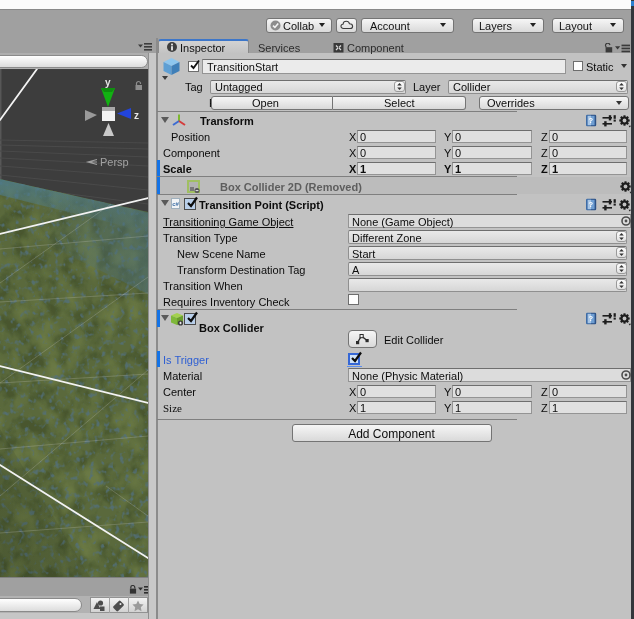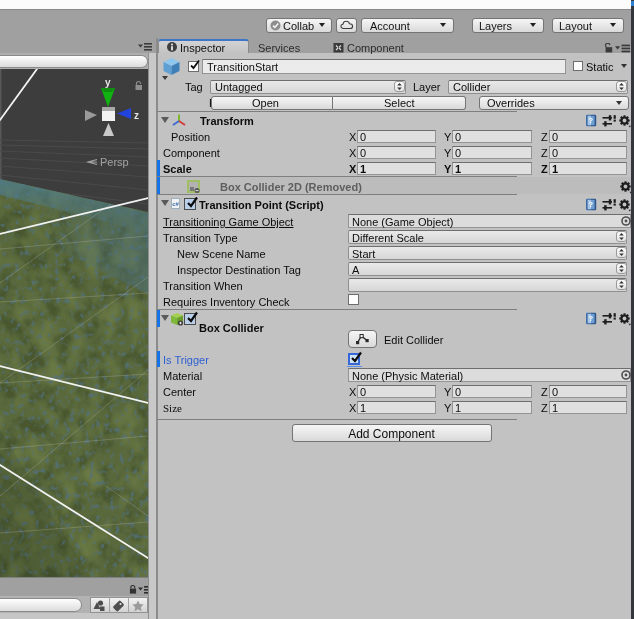--- a/index.html
+++ b/index.html
@@ -417,37 +417,37 @@
     <div class="lbl" style="left:163px;top:216px;text-decoration:underline;">Transitioning Game Object</div>
     <div class="fld" style="left:348px;top:214px;width:283px;height:13.5px;background:#dcdcdc;"></div>
     <div class="lbl" style="left:352px;top:215.5px;">None (Game Object)</div>
     <svg class="abs" style="left:621px;top:215.5px;" width="10" height="10" viewBox="0 0 10 10">
       <circle cx="5" cy="5" r="4" fill="none" stroke="#4e4e4e" stroke-width="1.6"></circle>
       <circle cx="5" cy="5" r="1.4" fill="#4e4e4e"></circle>
     </svg>
 
     <div class="lbl" style="left:163px;top:232px;">Transition Type</div>
     <div class="dd" style="left:348px;top:230px;width:279px;height:13.5px;"></div>
-    <div class="lbl" style="left:352px;top:231.5px;">Different Scale</div>
+    <div class="lbl" style="left:352px;top:231.5px;">Different Zone</div>
     <div class="abs" style="left:615.5px;top:230.5px;width:11px;height:11.5px;background:linear-gradient(#fdfdfd,#e2e2e2);border:1px solid #9a9a9a;border-radius:3px;box-sizing:border-box;"></div>
       <svg class="abs" style="left:618.5px;top:232.7px;" width="5" height="7" viewBox="0 0 5 7">
         <polygon points="2.5,0 4.8,2.6 0.2,2.6" fill="#333"></polygon>
         <polygon points="2.5,7 4.8,4.4 0.2,4.4" fill="#333"></polygon>
       </svg>
 
     <div class="lbl" style="left:177px;top:248px;">New Scene Name</div>
     <div class="dd" style="left:348px;top:246px;width:279px;height:13.5px;"></div>
     <div class="lbl" style="left:352px;top:247.5px;">Start</div>
     <div class="abs" style="left:615.5px;top:246.5px;width:11px;height:11.5px;background:linear-gradient(#fdfdfd,#e2e2e2);border:1px solid #9a9a9a;border-radius:3px;box-sizing:border-box;"></div>
       <svg class="abs" style="left:618.5px;top:248.7px;" width="5" height="7" viewBox="0 0 5 7">
         <polygon points="2.5,0 4.8,2.6 0.2,2.6" fill="#333"></polygon>
         <polygon points="2.5,7 4.8,4.4 0.2,4.4" fill="#333"></polygon>
       </svg>
 
-    <div class="lbl" style="left:177px;top:264px;">Inspector Destination Tag</div>
+    <div class="lbl" style="left:177px;top:264px;">Transform Destination Tag</div>
     <div class="dd" style="left:348px;top:262px;width:279px;height:13.5px;"></div>
     <div class="lbl" style="left:352px;top:263.5px;">A</div>
     <div class="abs" style="left:615.5px;top:262.5px;width:11px;height:11.5px;background:linear-gradient(#fdfdfd,#e2e2e2);border:1px solid #9a9a9a;border-radius:3px;box-sizing:border-box;"></div>
       <svg class="abs" style="left:618.5px;top:264.7px;" width="5" height="7" viewBox="0 0 5 7">
         <polygon points="2.5,0 4.8,2.6 0.2,2.6" fill="#333"></polygon>
         <polygon points="2.5,7 4.8,4.4 0.2,4.4" fill="#333"></polygon>
       </svg>
 
     <div class="lbl" style="left:163px;top:280px;">Transition When</div>
     <div class="dd" style="left:348px;top:278px;width:279px;height:13.5px;"></div>

